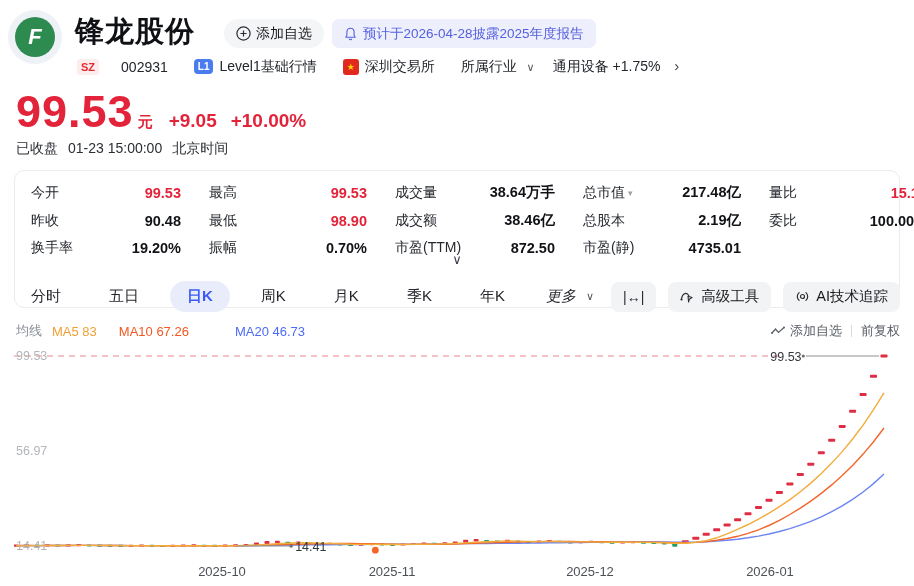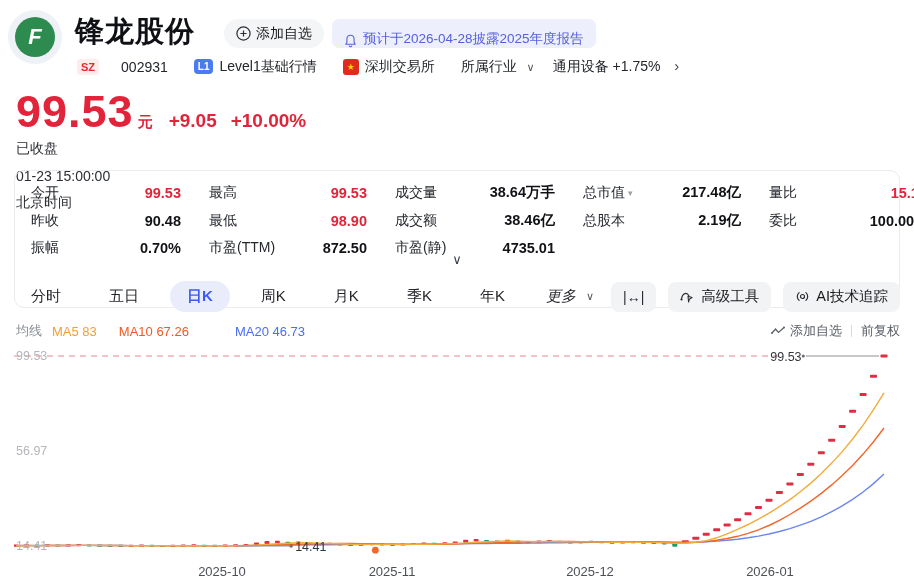--- a/index.html
+++ b/index.html
@@ -10,37 +10,37 @@
   
   .logo-wrap { position:absolute; left:8px; top:10px; width:54px; height:54px; border-radius:50%;
     background:#eef1f6; display:flex; align-items:center; justify-content:center; }
   .logo { width:40px; height:40px; border-radius:50%; background:#2e8b4f; color:#fff;
     display:flex; align-items:center; justify-content:center; font-weight:bold; font-style:italic; font-size:22px; }
   .stock-title { position:absolute; left:75px; top:12px; font-size:29px; font-weight:bold; color:#0f1114; letter-spacing:1px; }
   .add-btn { position:absolute; left:224px; top:19px; height:29px; padding:0 12px; border-radius:15px;
     background:#f4f5f7; display:flex; align-items:center; gap:5px; font-size:14px; color:#17191d; cursor:pointer; }
   .add-btn svg { display:block; }
   .notice { position:absolute; left:332px; top:19px; height:29px; padding:0 12px; border-radius:7px;
-    background:#edeffc; display:flex; align-items:flex-end; gap:6px; font-size:13.5px; color:#5560dd; cursor:pointer; }
+    background:#edeffc; display:flex; align-items:center; gap:6px; font-size:13.5px; color:#5560dd; cursor:pointer; }
   .subrow { position:absolute; left:77px; top:57px; display:flex; align-items:center; font-size:14px; color:#23262c; }
   .badge-sz { background:#fdecec; color:#e22b33; font-size:11px; font-weight:bold; border-radius:3px; padding:2px 4px; margin-right:22px; }
   .badge-l1 { background:#4a7cf0; color:#fff; font-size:10px; font-weight:bold; border-radius:4px; padding:2px 4px; margin-right:6px; }
   .flag { width:16px; height:16px; border-radius:3px; background:#e02a1e; color:#ffd400; font-size:9px;
     display:inline-flex; align-items:center; justify-content:center; margin-right:6px; }
   .sub-gap { width:26px; }
   .chev { color:#555; font-size:11px; margin-left:6px; }
   .arrow-r { color:#444; font-size:15px; margin-left:10px; }
 
   
   .price-row { position:absolute; left:16px; top:86px; display:flex; align-items:baseline; color:#e2233a; }
   .price-big { font-size:45px; font-weight:bold; letter-spacing:1px; }
   .price-unit { font-size:15px; font-weight:bold; margin-left:4px; }
   .price-chg { font-size:19px; font-weight:bold; margin-left:16px; }
   .price-pct { font-size:19px; font-weight:bold; margin-left:14px; }
-  .status-row { position:absolute; left:16px; top:140px; font-size:14px; color:#2b2e33; display:flex; gap:10px;flex-direction:column; }
+  .status-row { position:absolute; left:16px; top:140px; font-size:14px; color:#2b2e33; display:flex; gap:10px; }
 
   
   .stats-card { position:absolute; left:14px; top:170px; width:886px; height:138px;
     border:1px solid #ececf0; border-radius:10px; padding:12px 16px 0 16px; }
   .stats-grid { display:grid; grid-template-columns:150px 158px 160px 158px 158px; column-gap:28px; row-gap:9px; }
   .cell { display:flex; justify-content:space-between; align-items:center; font-size:14px; }
   .cell .lbl { color:#25282e; display:flex; align-items:center; gap:3px; }
   .cell .val { font-weight:600; color:#101216; font-size:14.5px; }
   .cell .val.red { color:#e2233a; }
   .tri { color:#9aa0a8; font-size:9px; }
@@ -168,20 +168,24 @@
         </div>
       <div class="cell">
           <span class="lbl">总股本</span>
           <span class="val">2.19亿</span>
         </div>
       <div class="cell">
           <span class="lbl">委比</span>
           <span class="val">100.00%</span>
         </div>
 
+      <div class="cell">
+          <span class="lbl">换手率</span>
+          <span class="val">19.20%</span>
+        </div>
       <div class="cell">
           <span class="lbl">振幅</span>
           <span class="val">0.70%</span>
         </div>
       <div class="cell">
           <span class="lbl">市盈(TTM)</span>
           <span class="val">872.50</span>
         </div>
       <div class="cell">
           <span class="lbl">市盈(静)</span>

